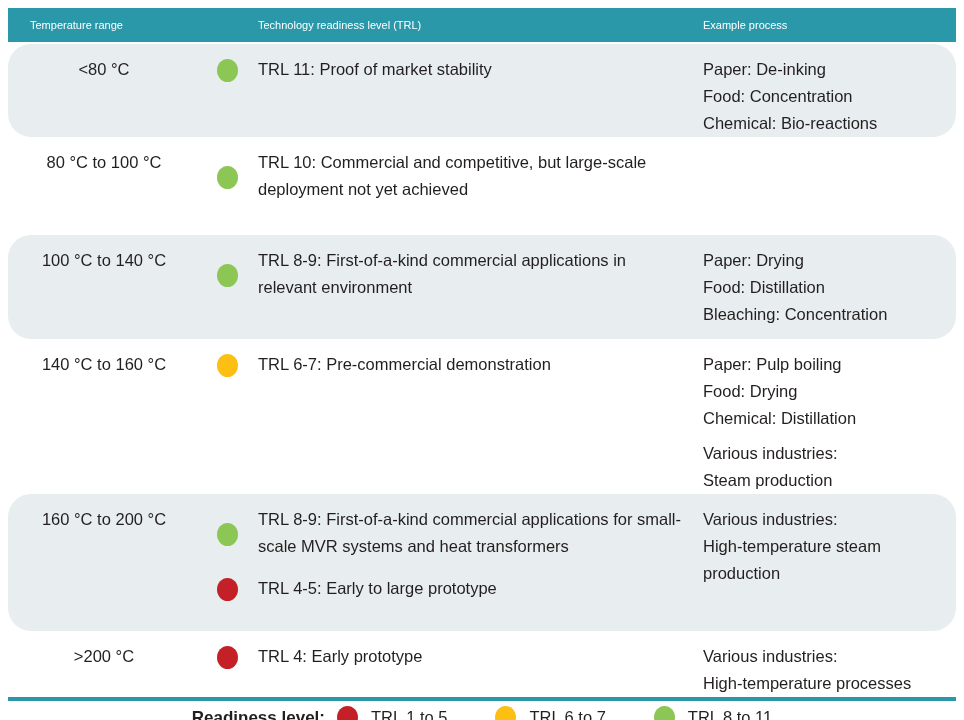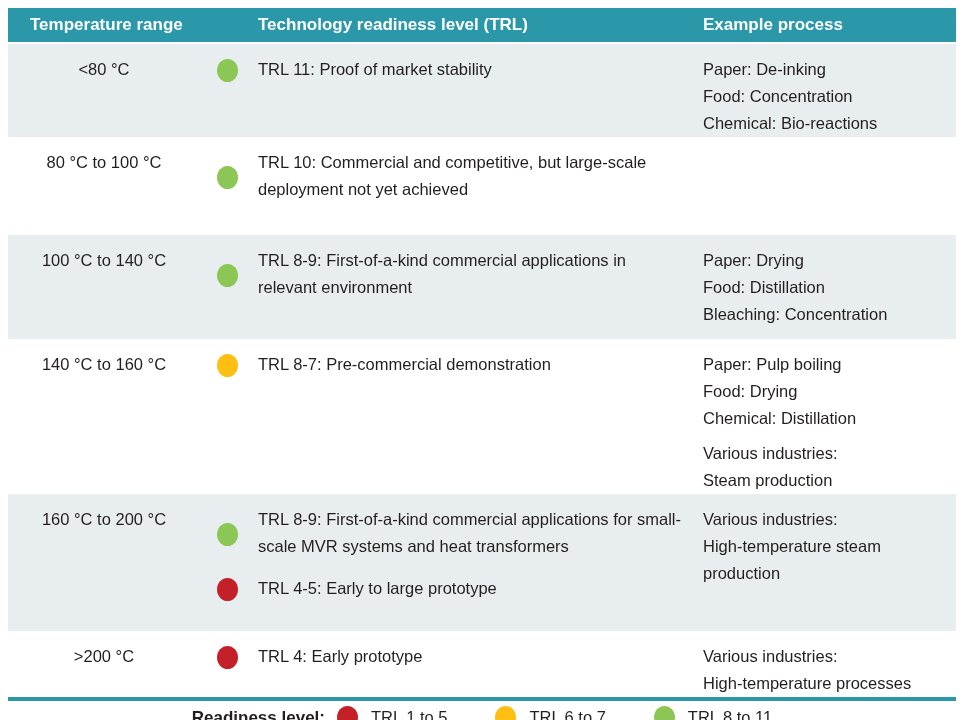--- a/index.html
+++ b/index.html
@@ -19,34 +19,35 @@
   .header-row {
     display: grid;
     grid-template-columns: 192px 503px 253px;
     background: var(--teal, #2B98A9);
     height: 34px;
     align-items: center;
     margin-bottom: 2px;
   }
   .header-cell {
     color: #ffffff;
-    font-weight: bold;
-    font-size: 17px;
+    font-weight: normal;
+    font-size: 11px;
     white-space: nowrap;
   }
   .header-cell.h1 { padding-left: 22px; }
   .header-cell.h2 { padding-left: 58px; }
   .header-cell.h3 { padding-left: 0; }
   
   .row {
     display: grid;
     grid-template-columns: 192px 503px 253px;
     padding-top: 12px;
     font-size: 16.5px;
     line-height: 27px;
+    border-radius: 23px;
   }
   .row.alt   { background: var(--rowalt, #E8EEEF); }
   .row.plain { background: #ffffff; }
   .temp-cell { text-align: center; }
   .trl-cell  { display: flex; flex-direction: column; }
   .trl-item  { display: flex; align-items: center; }
   .trl-item + .trl-item { margin-top: 15px; }
   .dot-box   { flex: 0 0 58px; padding-left: 17px; padding-top: 2px; }
   .dot {
     display: block;
@@ -139,21 +140,21 @@
         </div>
   </div>
 
   <div class="row plain" style="min-height: 144px;">
     <div class="temp-cell">140 °C to 160 °C</div>
     <div class="trl-cell">
           <div class="trl-item">
             <span class="dot-box">
               <span class="dot yellow"></span>
             </span>
-            <span class="trl-text">TRL 8-7: Pre-commercial demonstration</span>
+            <span class="trl-text">TRL 6-7: Pre-commercial demonstration</span>
           </div>
         </div>
     <div class="examples-cell">
           <div class="example-group">
             <div class="example-line">Paper: Pulp boiling</div>
             <div class="example-line">Food: Drying</div>
             <div class="example-line">Chemical: Distillation</div>
           </div>
           <div class="example-group">
             <div class="example-line">Various industries:</div>

